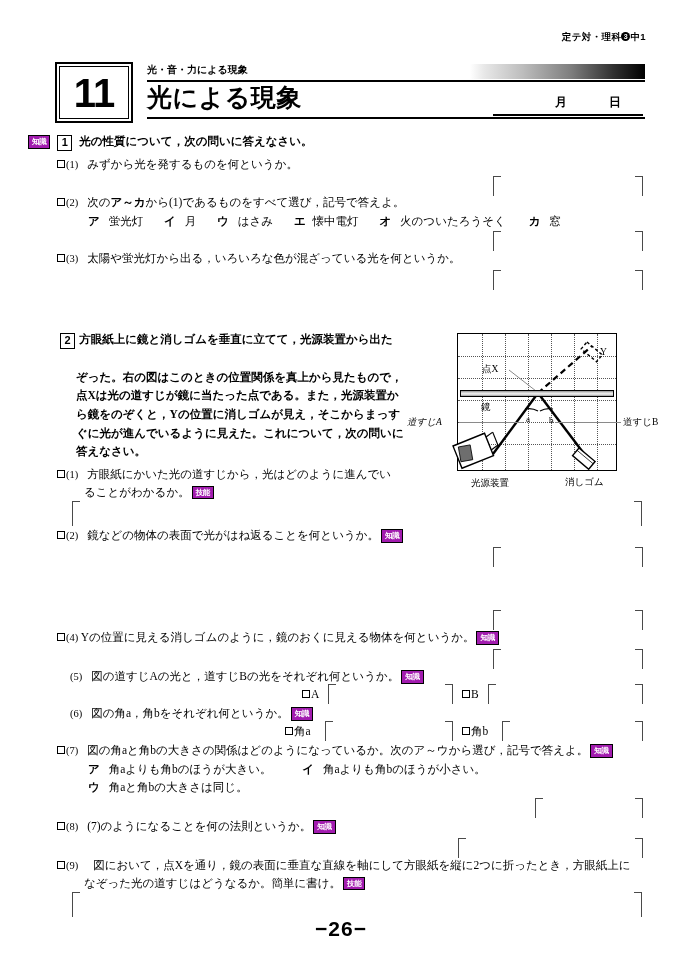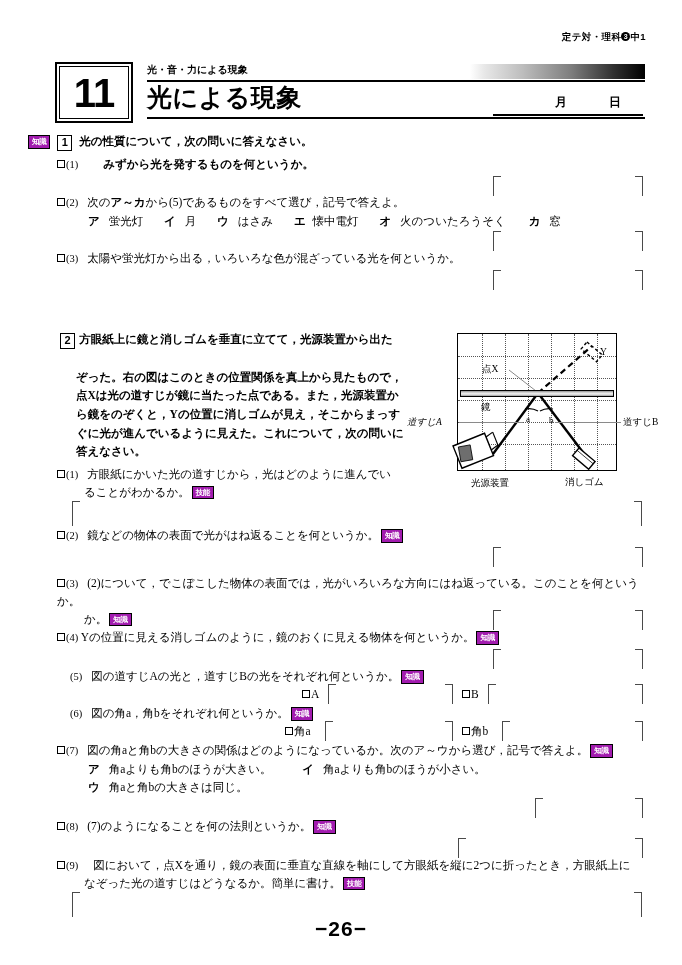--- a/index.html
+++ b/index.html
@@ -162,27 +162,27 @@
   </div>
 
   <div class="abs jp" style="left:26px;top:133px;">
     <span class="badge">知識</span>
     <span class="secnum" style="margin-left:4px;">1</span>
     <span class="b">光の性質について，次の問いに答えなさい。</span>
   </div>
 
   <div class="abs jp" style="left:57px;top:156px;">
     <span class="chk"></span><span class="qn">(1)</span>
-    <span style="margin-left:22px;font-weight:bold;">みずから光を発するものを何というか。</span>
+    <span style="margin-left:6px;">みずから光を発するものを何というか。</span>
   </div>
   <div class="ansbox" style="left:493px;top:176px;width:150px;"></div>
 
   <div class="abs jp" style="left:57px;top:194px;">
     <span class="chk"></span><span class="qn">(2)</span>
-    <span style="margin-left:6px;">次の</span><span class="gothic">ア～カ</span><span>から(5)であるものをすべて選び，記号で答えよ。</span>
+    <span style="margin-left:6px;">次の</span><span class="gothic">ア～カ</span><span>から(1)であるものをすべて選び，記号で答えよ。</span>
   </div>
 
   <div class="abs jp" style="left:88px;top:213px;white-space:nowrap;">
     <span class="gothic">ア</span>
     <span style="margin:0 18px 0 6px;">蛍光灯</span>
     <span class="gothic">イ</span>
     <span style="margin:0 18px 0 6px;">月</span>
     <span class="gothic">ウ</span>
     <span style="margin:0 18px 0 6px;">はさみ</span>
     <span class="gothic">エ</span>
@@ -278,25 +278,20 @@
     <span style="display:inline-block;padding-left:27px;">ることがわかるか。</span><span class="badge">技能</span>
   </div>
   <div class="ansbox tall" style="left:72px;top:501px;width:570px;"></div>
 
   <div class="abs jp" style="left:57px;top:527px;">
     <span class="chk"></span><span class="qn">(2)</span>
     <span style="margin-left:6px;">鏡などの物体の表面で光がはね返ることを何というか。</span><span class="badge">知識</span>
   </div>
   <div class="ansbox" style="left:493px;top:547px;width:150px;"></div>
 
-  <div class="abs jp" style="left:57px;top:575px;width:590px;">
-    <span class="chk"></span><span class="qn">(3)</span>
-    <span style="margin-left:6px;">(2)について，でこぼこした物体の表面では，光がいろいろな方向にはね返っている。このことを何というか。</span><br>
-    <span style="display:inline-block;padding-left:27px;">か。</span><span class="badge">知識</span>
-  </div>
   <div class="ansbox" style="left:493px;top:610px;width:150px;"></div>
 
   <div class="abs jp" style="left:57px;top:629px;">
     <span class="chk"></span><span class="qn">(4)</span>
     <span style="">Yの位置に見える消しゴムのように，鏡のおくに見える物体を何というか。</span><span class="badge">知識</span>
   </div>
   <div class="ansbox" style="left:493px;top:649px;width:150px;"></div>
 
   <div class="abs jp" style="left:70px;top:668px;">
     <span class="qn">(5)</span>

